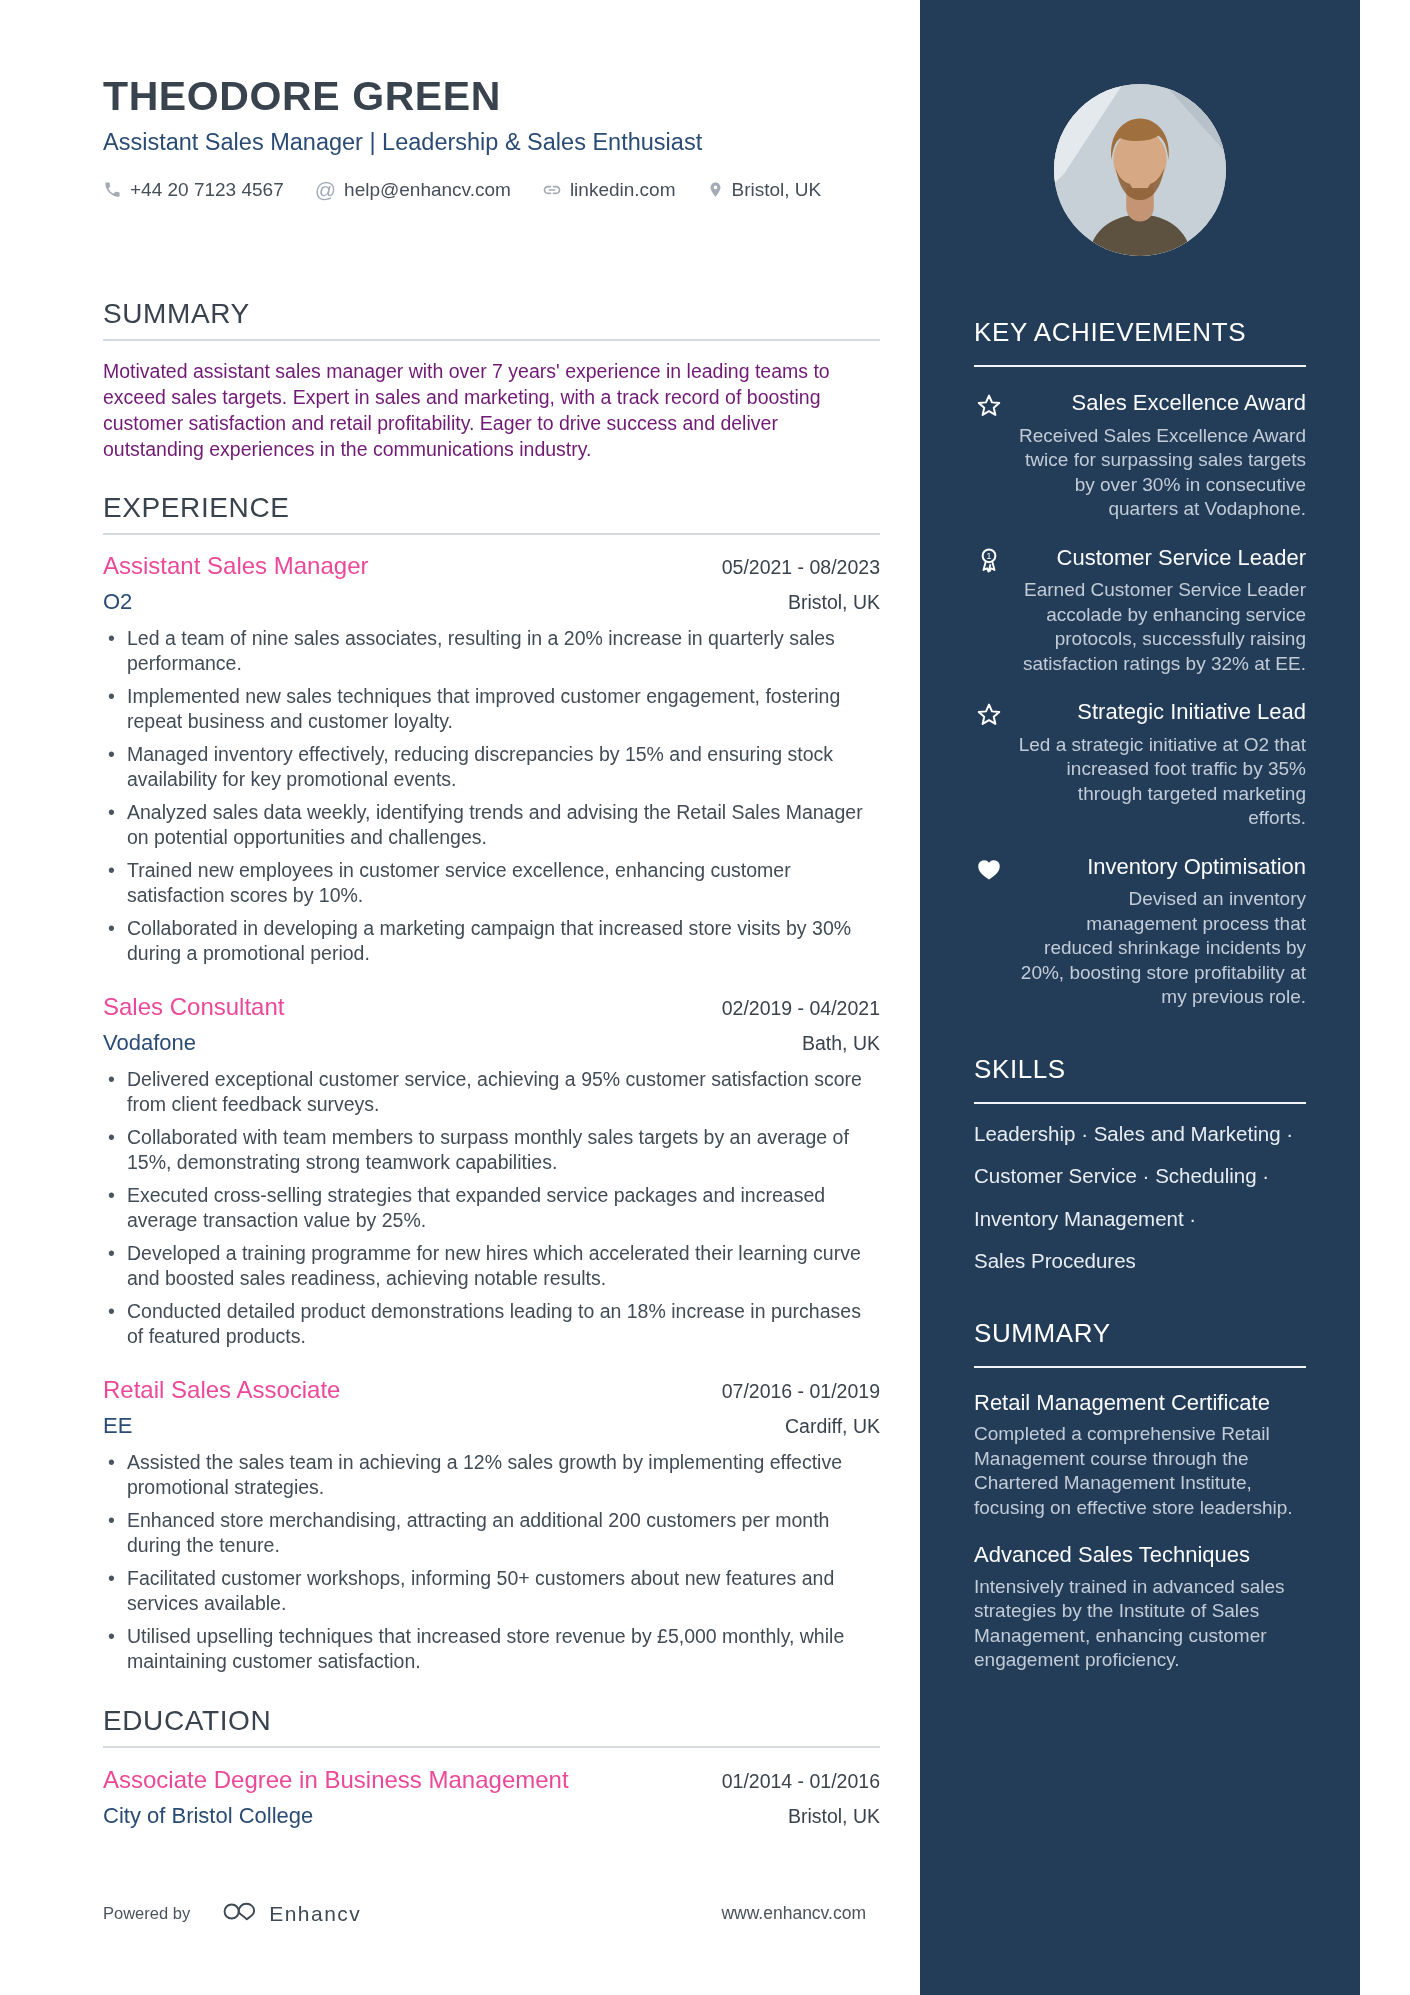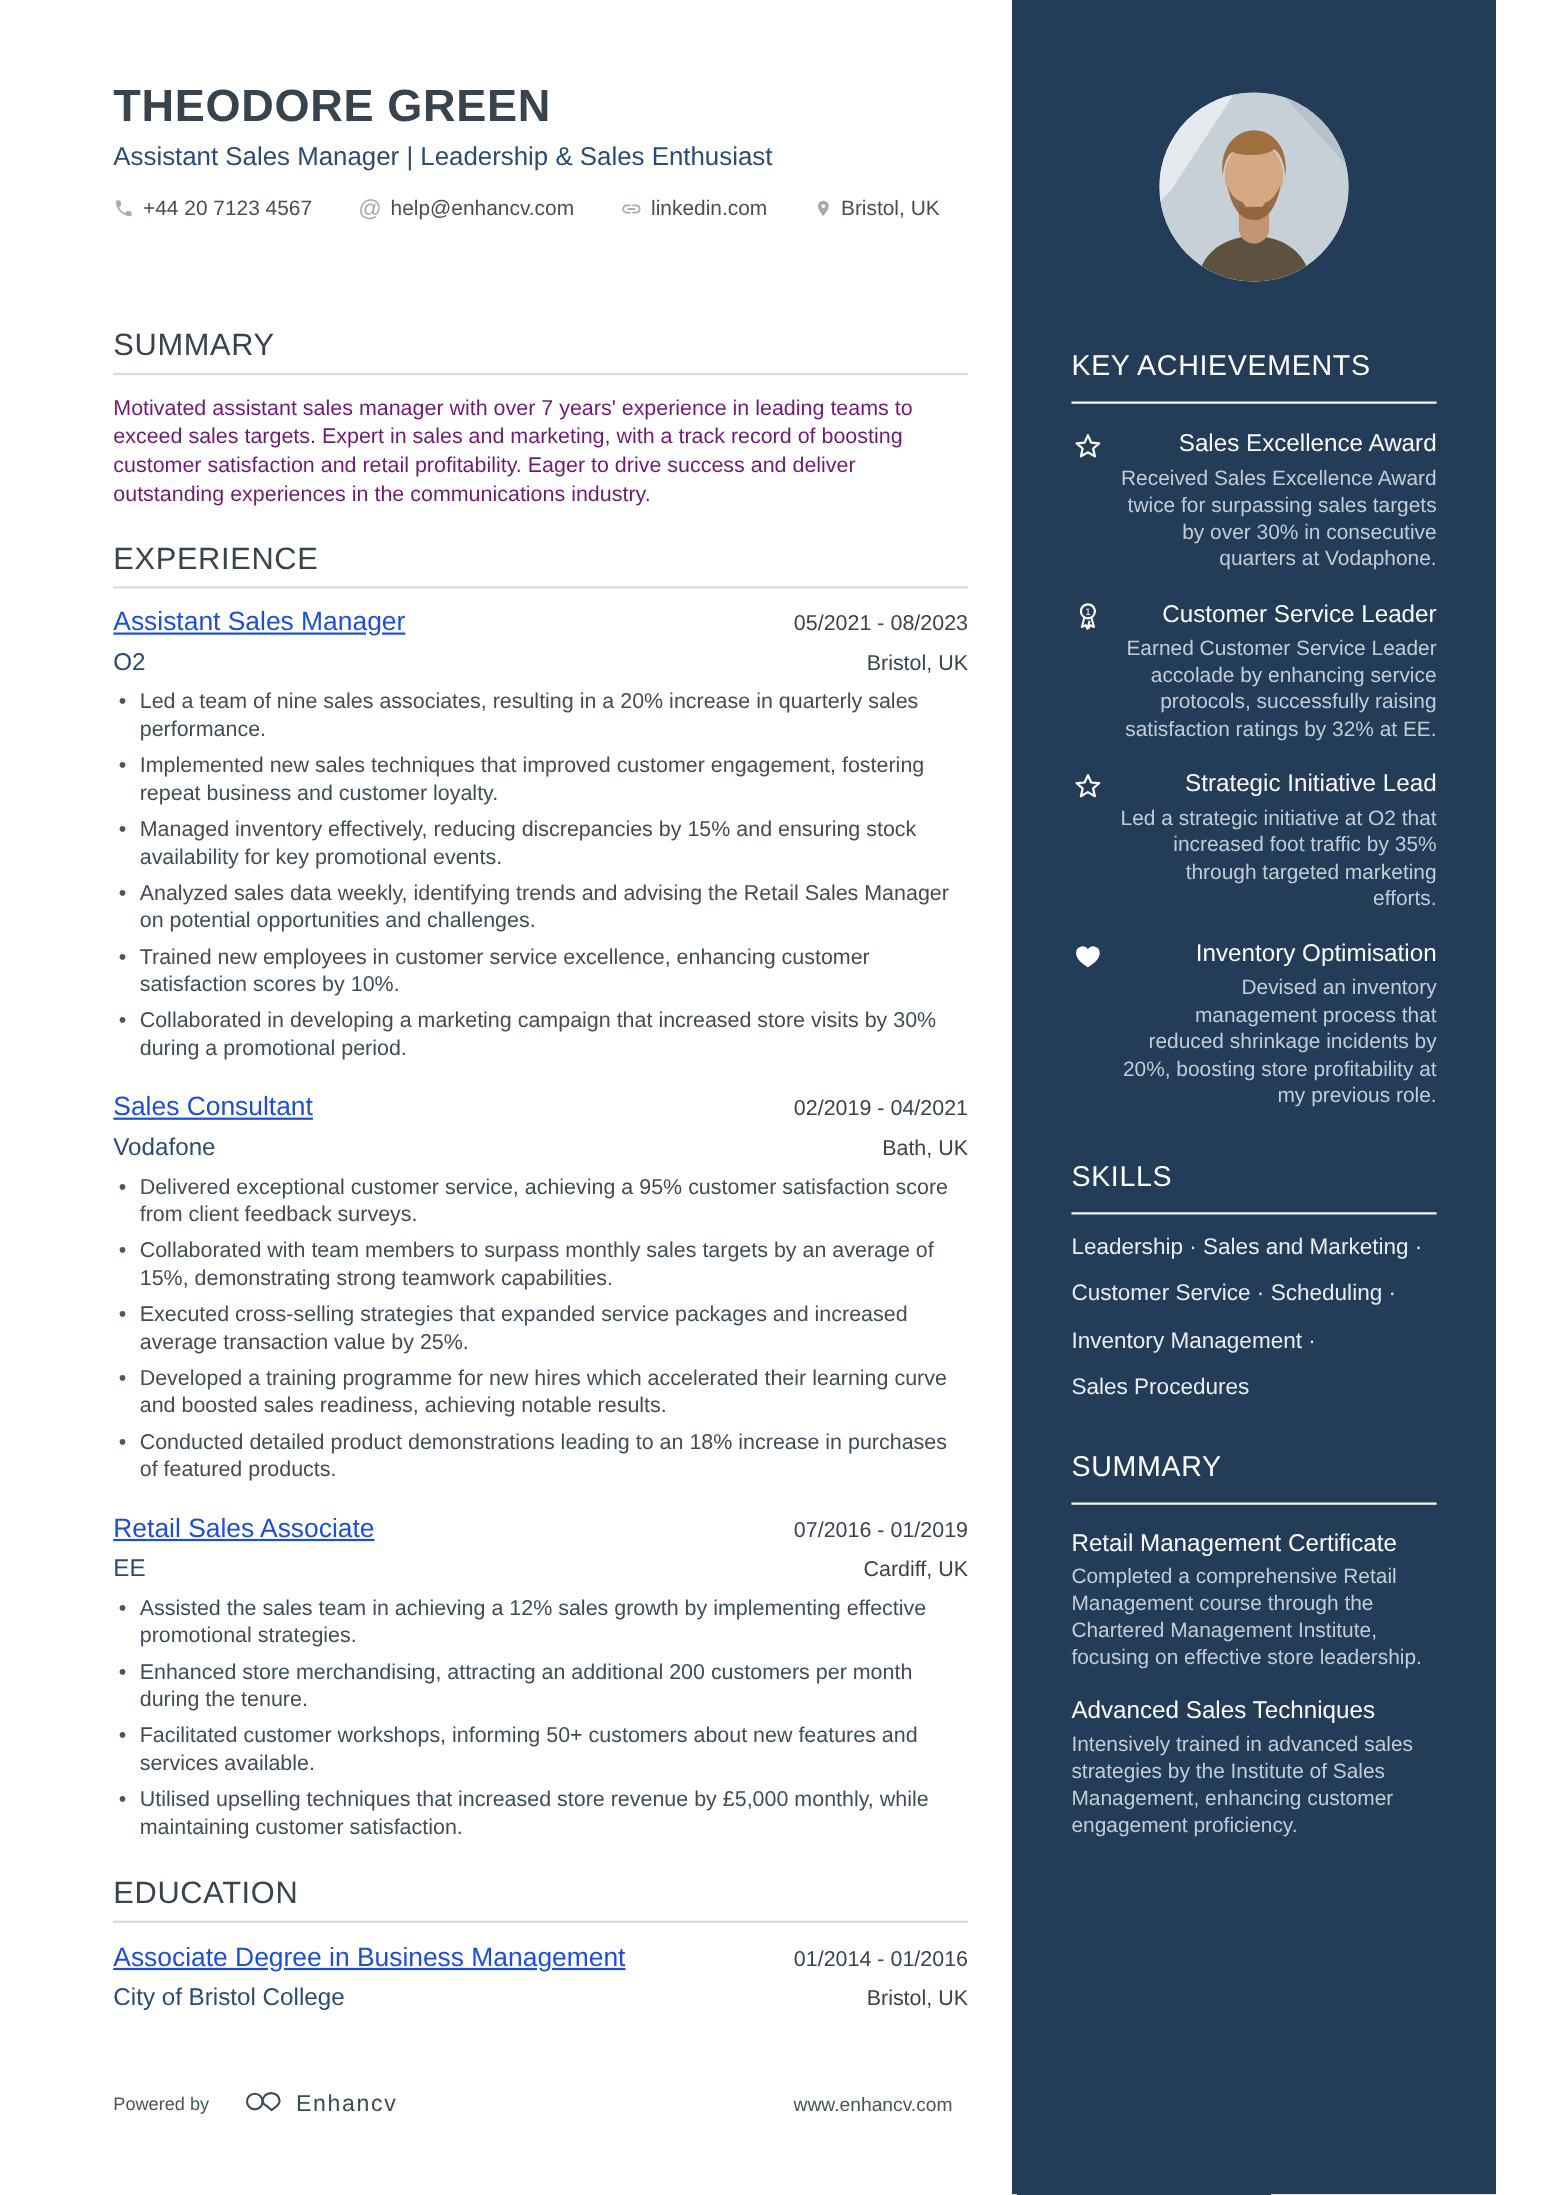--- a/index.html
+++ b/index.html
@@ -2,33 +2,33 @@
 <html><head>
 <meta charset="utf-8">
 <style>
   html,body{margin:0;padding:0;background:#ffffff;}
   .page{position:relative;width:1360px;height:1995px;display:flex;background:#ffffff;
         font-family:"Liberation Sans",sans-serif;color:#414C56;overflow:hidden;}
   
   .main{position:relative;flex:0 0 920px;width:920px;box-sizing:border-box;padding:74px 40px 0 103px;}
   .name{margin:0;font-size:41px;line-height:1.12;font-weight:700;letter-spacing:.6px;color:#39434D;}
   .headline{margin-top:9px;font-size:23.5px;color:#2A4B74;}
-  .contacts{display:flex;align-items:flex-end;gap:42px;margin-top:23px;font-size:19px;color:#454F59;}
+  .contacts{display:flex;align-items:flex-end;gap:31px;margin-top:23px;font-size:19px;color:#454F59;}
   .contact{display:flex;align-items:center;gap:8px;}
   .cicon{display:flex;align-items:center;color:#A3ACB4;}
   .at-glyph{font-size:21px;color:#A3ACB4;line-height:1;}
   .sec{margin-top:30px;}
   .sec.first{margin-top:97px;}
   .main-h{margin:0;font-size:28px;font-weight:500;letter-spacing:.6px;color:#39434D;}
   .rule{border-bottom:2px solid #D6DADE;margin-top:9px;}
   .summary-text{margin:17px 0 0;font-size:19.5px;line-height:26px;color:#701a75;}
   .job{margin-top:17px;}
   .job + .job{margin-top:26px;}
   .jrow{display:flex;justify-content:space-between;align-items:baseline;gap:20px;}
-  .job-title{font-size:24px;font-weight:500;color:#1d4ed8;text-decoration:underline;}
+  .job-title{font-size:24px;font-weight:500;color:#ec4899;}
   .dates{font-size:19.5px;color:#39434D;white-space:nowrap;}
   .crow{display:flex;justify-content:space-between;align-items:baseline;gap:20px;margin-top:9px;}
   .company{font-size:22px;font-weight:500;color:#2A4B74;}
   .bullets{list-style:none;margin:11px 0 0;padding:0 0 0 24px;}
   .bullets li{position:relative;font-size:19.5px;line-height:25.5px;margin-bottom:7px;color:#414C56;}
   .bullets li::before{content:"\2022";position:absolute;left:-19px;top:0;color:#4A5560;}
   .edu-head{margin-top:18px;}
   
   .footer{position:absolute;left:103px;right:40px;bottom:68px;display:flex;justify-content:space-between;align-items:center;}
   .powered{display:flex;align-items:center;gap:32px;font-size:16.5px;color:#4A545C;}

